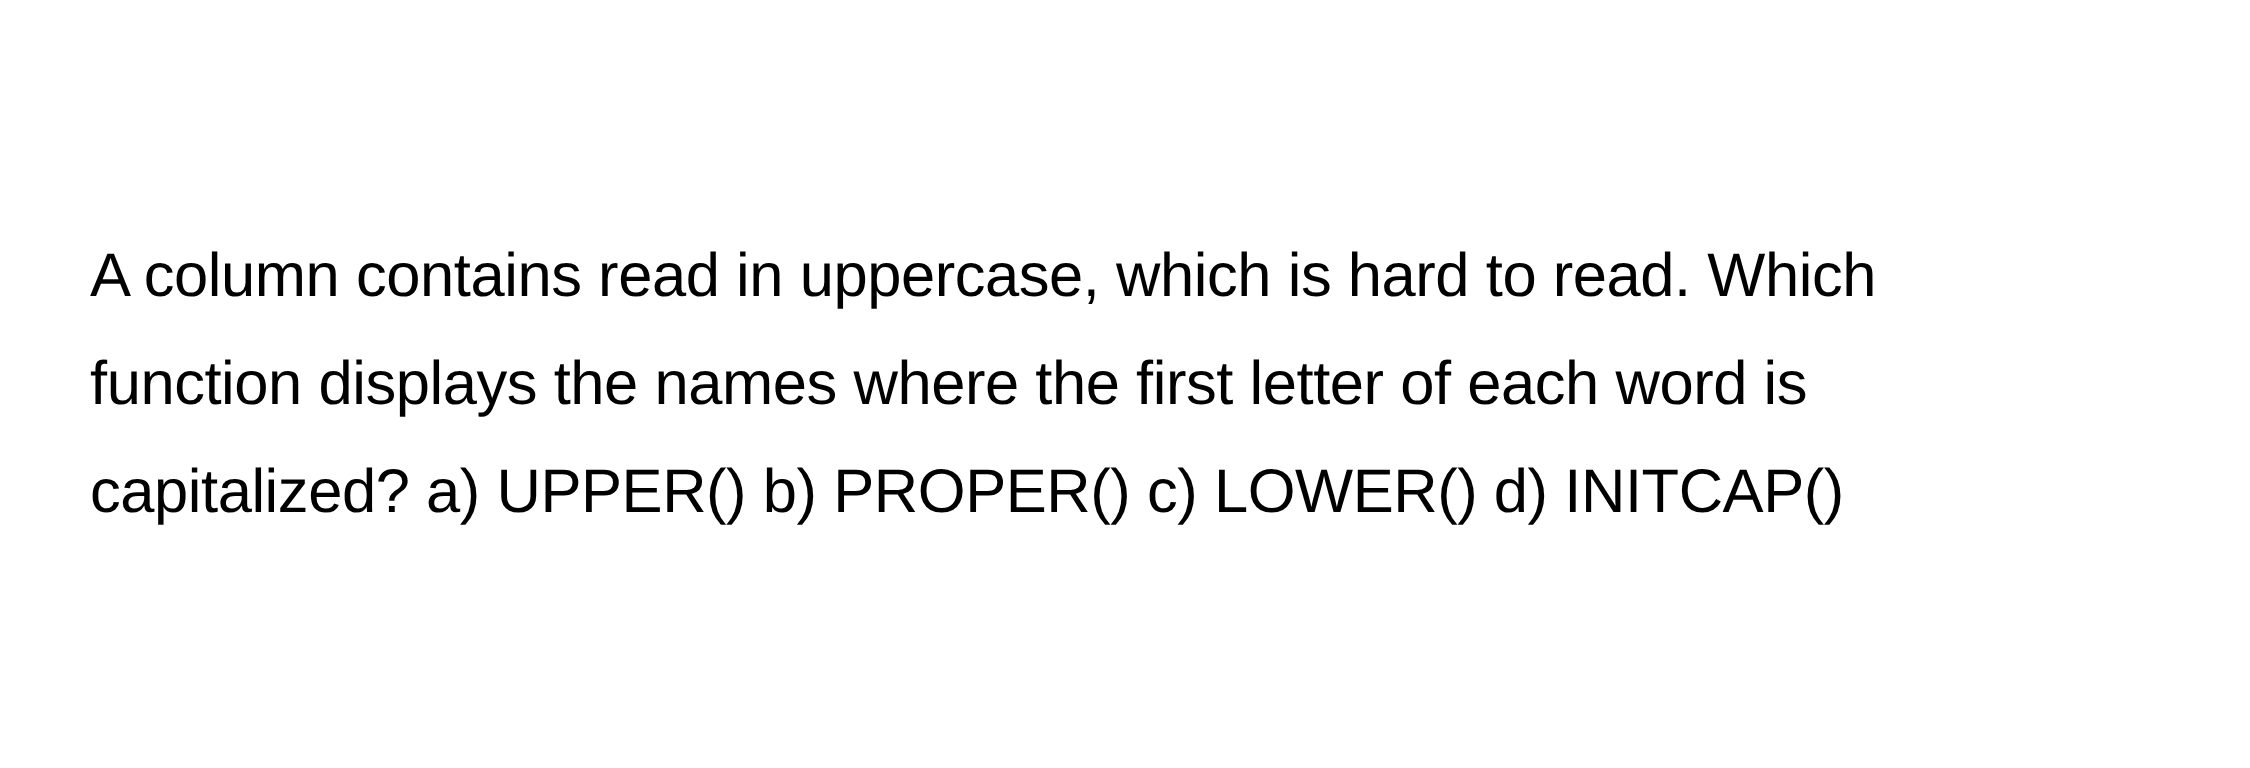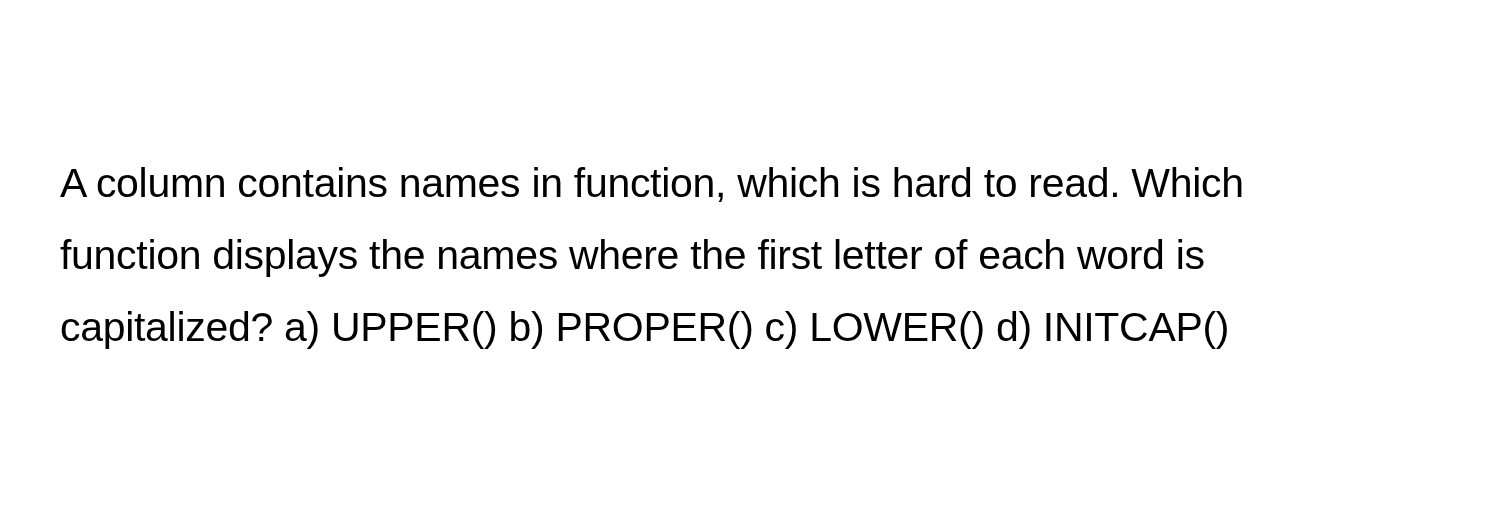--- a/index.html
+++ b/index.html
@@ -21,13 +21,13 @@
       font-size: 41px;
       line-height: 1.75;
       color: #000000;
       font-weight: 400;
       letter-spacing: -0.3px;
     }
   </style>
 </head>
 <body>
 
-<div class="question-block">A column contains names in function, which is hard to read. Which function displays the names where the first letter of each word is capitalized? a) UPPER() b) PROPER() c) LOWER() d) INITCAP()</div>
+<div class="question-block">A column contains read in uppercase, which is hard to read. Which function displays the names where the first letter of each word is capitalized? a) UPPER() b) PROPER() c) LOWER() d) INITCAP()</div>
 
 </body></html>

